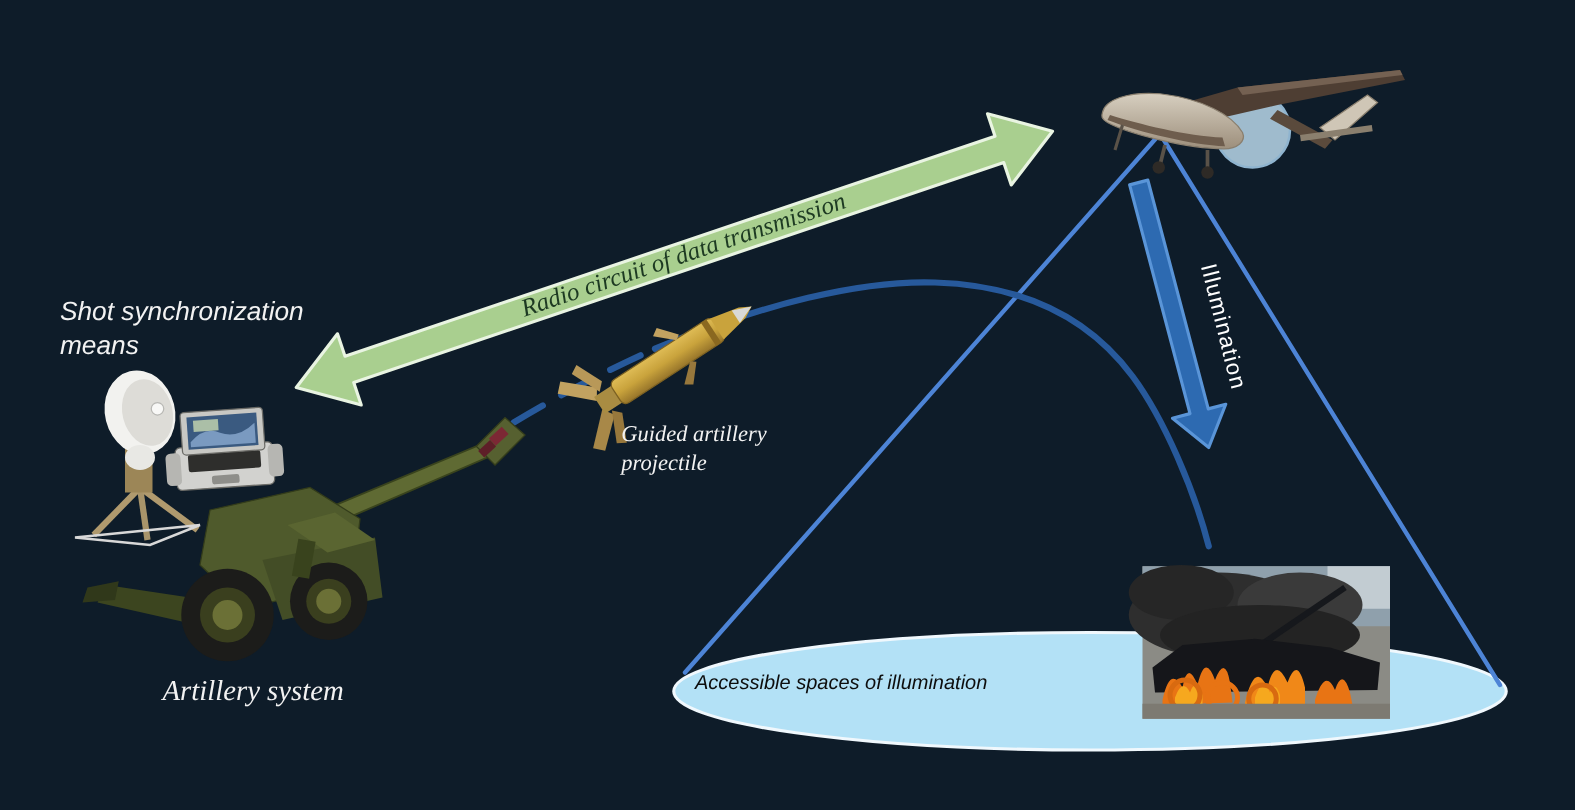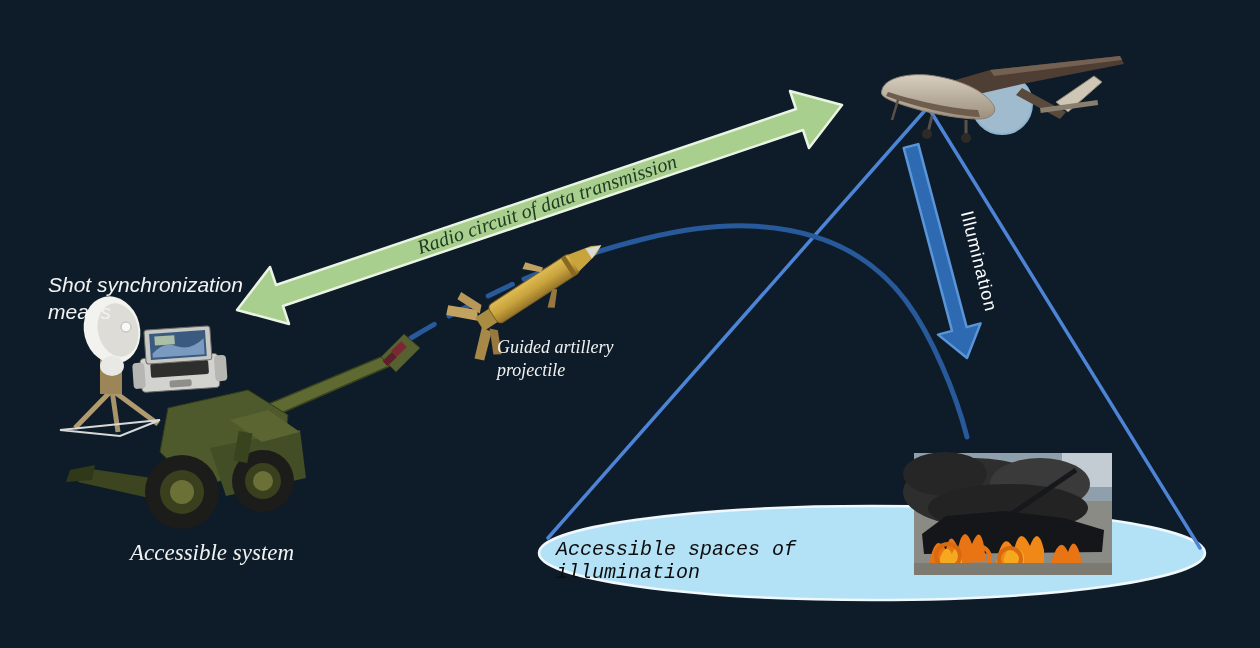--- a/index.html
+++ b/index.html
@@ -1,24 +1,24 @@
 <!DOCTYPE html>
 <html><head>
 <meta charset="utf-8">
 <style>
   html,body{margin:0;padding:0;background:#0e1c29;}
   .stage{position:relative;width:1260px;height:648px;background:#0e1c29;overflow:hidden;
          font-family:"Liberation Sans",sans-serif;}
   .stage svg{position:absolute;left:0;top:0;}
   .lbl{position:absolute;color:#f2f2f2;font-style:italic;white-space:pre-line;}
-  .lbl-shot{left:48px;top:236px;font-size:21px;line-height:1.3;font-family:"Liberation Sans",sans-serif;margin-top:35px;}
+  .lbl-shot{left:48px;top:236px;font-size:21px;line-height:1.3;font-family:"Liberation Sans",sans-serif;}
   .lbl-artillery{left:130px;top:540px;font-size:23px;font-family:"Liberation Serif",serif;}
   .lbl-guided{left:497px;top:336px;font-size:18px;line-height:1.25;font-family:"Liberation Serif",serif;}
-  .lbl-accessible{left:556px;top:538px;width:330px;font-size:20px;color:#0d0d0d;
-                  font-family:Liberation Mono, monospace;}
+  .lbl-accessible{left:556px;top:538px;width:330px;font-size:16px;color:#0d0d0d;
+                  font-family:Liberation Sans, sans-serif;}
   .lbl-radio{left:382px;top:193px;width:330px;text-align:center;font-size:20px;
              color:#1d3a22;font-family:"Liberation Serif",serif;
              transform:rotate(-18.7deg);transform-origin:center;}
   .lbl-illum{left:906px;top:251px;width:145px;text-align:center;font-size:18px;font-style:normal;
              color:#ffffff;transform:rotate(76deg);transform-origin:center;letter-spacing:1px;}
 </style>
 </head>
 <body>
 
 <div class="stage">
@@ -141,21 +141,21 @@
       <circle cx="948" cy="556" r="12" fill="none" stroke="#d86a10" stroke-width="4"></circle>
       <circle cx="978" cy="558" r="12" fill="none" stroke="#e87414" stroke-width="4"></circle>
       <circle cx="1010" cy="559" r="11" fill="none" stroke="#d86a10" stroke-width="4"></circle>
       <rect x="914" y="563" width="198" height="12" fill="#7d7a72"></rect>
     </g>
   </svg>
 
   <div class="lbl lbl-shot">Shot synchronization
 means</div>
 
-  <div class="lbl lbl-artillery">Accessible system</div>
+  <div class="lbl lbl-artillery">Artillery system</div>
 
   <div class="lbl lbl-guided">Guided artillery
 projectile</div>
 
   <div class="lbl lbl-radio">Radio circuit of data transmission</div>
 
   <div class="lbl lbl-illum">Illumination</div>
 
   <div class="lbl lbl-accessible">Accessible spaces of illumination</div>
 </div>

